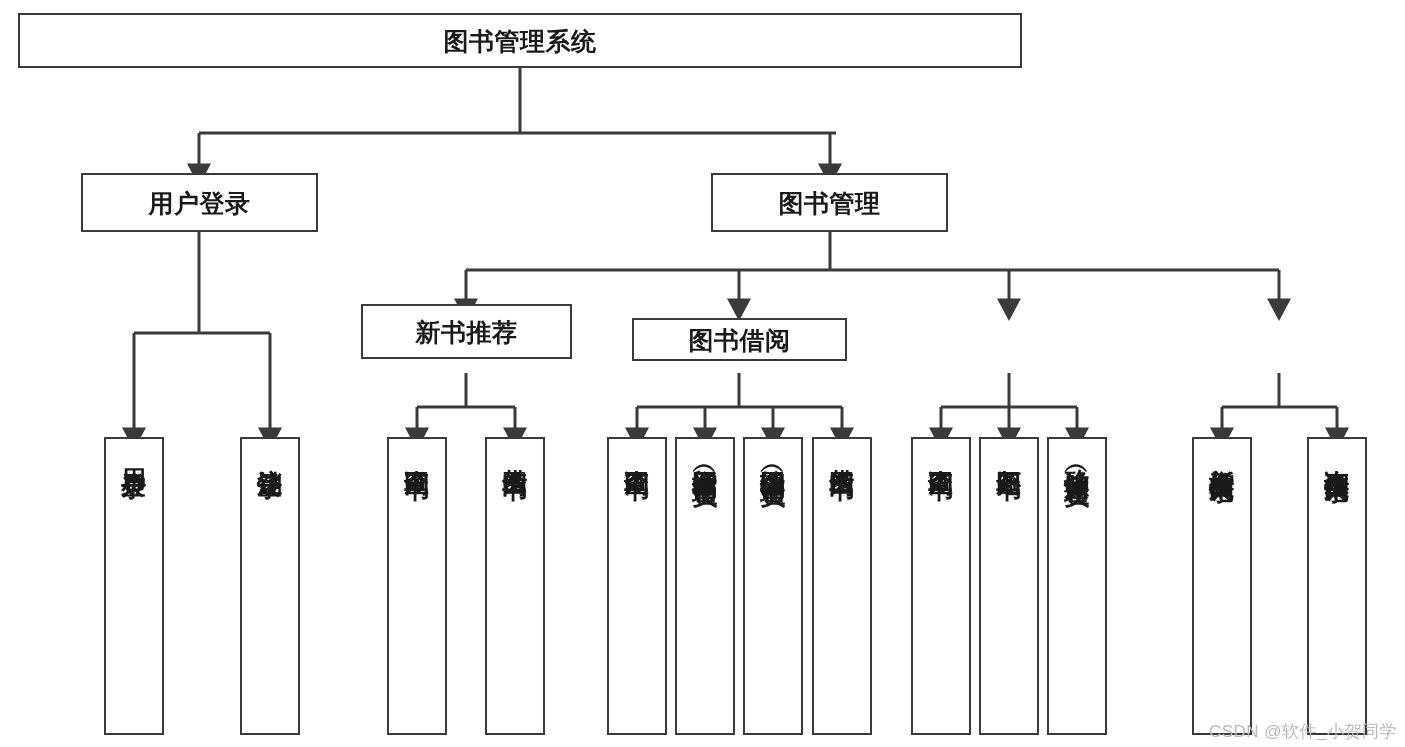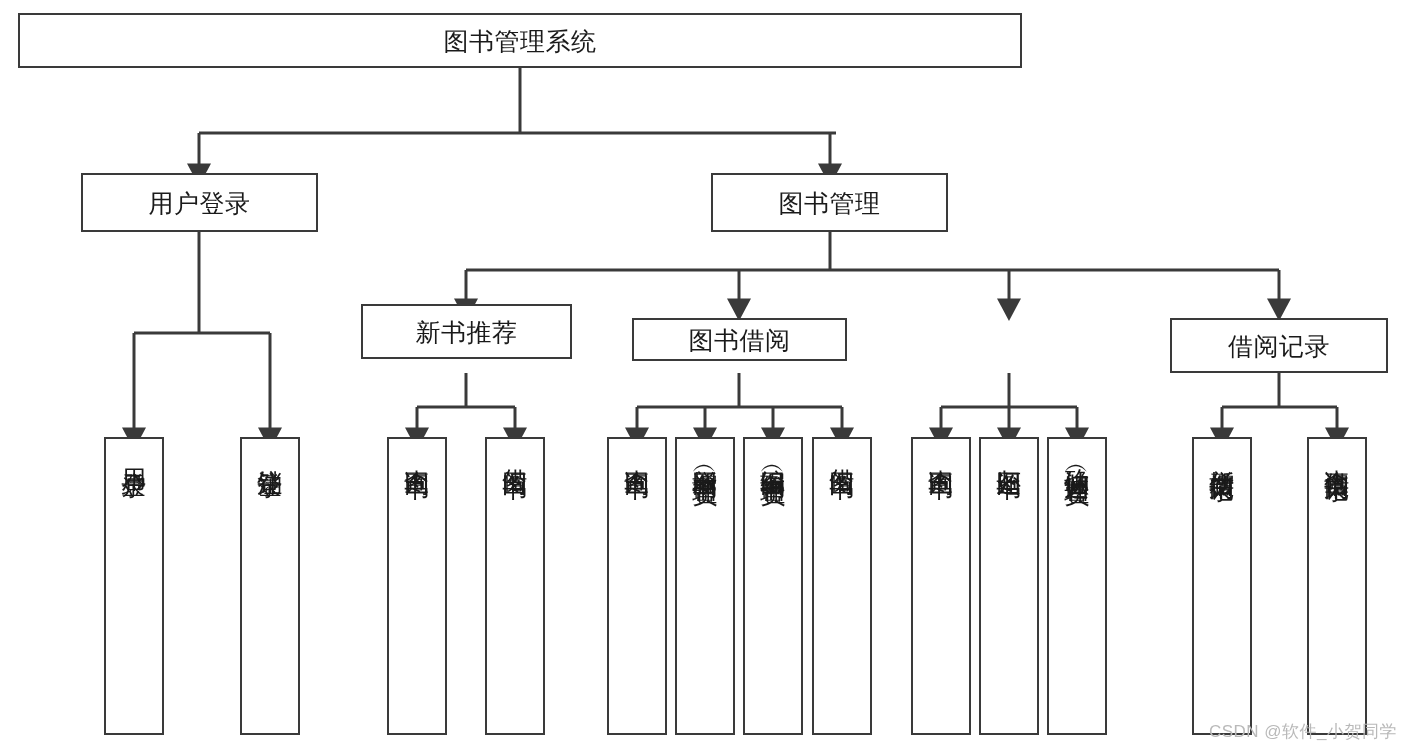--- a/index.html
+++ b/index.html
@@ -36,20 +36,21 @@
     justify-content: center;
     color: #1a1a1a;
     z-index: 2;
   }
   .node-label {
     display: block;
     text-align: left;
     line-height: 1.28;
     letter-spacing: 0.5px;
     white-space: pre-wrap;
+    font-weight: bold;
   }
   
   .node.horiz .node-label {
     font-size: 25px;
   }
   .node.root .node-label {
     font-size: 25px;
   }
   
   .node.leaf {
@@ -142,23 +143,20 @@
   <div class="node horiz" style="left:711px; top:173px; width:237px; height:59px;">
     <span class="node-label">图书管理</span>
   </div>
 
   <div class="node horiz" style="left:361px; top:304px; width:211px; height:55px;">
     <span class="node-label">新书推荐</span>
   </div>
   <div class="node horiz" style="left:632px; top:318px; width:215px; height:43px;">
     <span class="node-label">图书借阅</span>
   </div>
-  <div class="node horiz" style="left:1170px; top:318px; width:218px; height:55px;">
-    <span class="node-label">借阅记录</span>
-  </div>
 
   <div class="node leaf" style="left:104px; top:437px; width:60px; height:298px;">
     <span class="node-label">用户登录</span>
   </div>
   <div class="node leaf" style="left:240px; top:437px; width:60px; height:298px;">
     <span class="node-label">注销登录</span>
   </div>
 
   <div class="node leaf" style="left:387px; top:437px; width:60px; height:298px;">
     <span class="node-label">查询图书</span>

